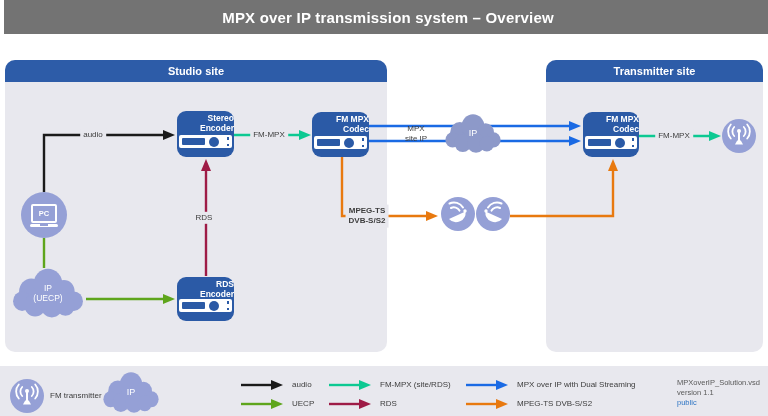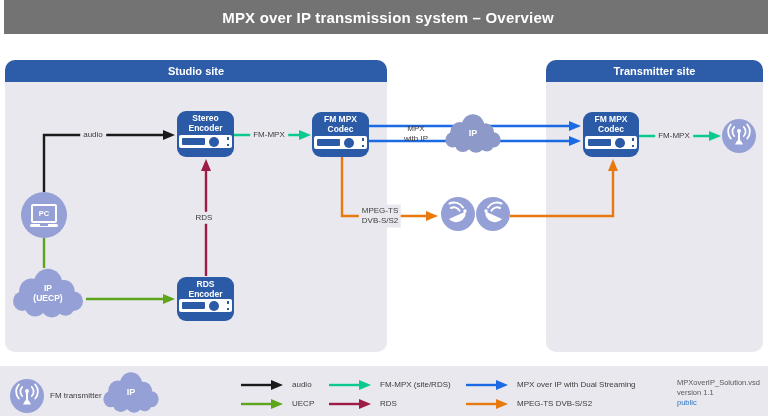--- a/index.html
+++ b/index.html
@@ -25,42 +25,42 @@
   .w{fill:none;}
   .w.audio{stroke:#1a1a1a;stroke-width:2.4;}
   .w.green{stroke:#5ea51c;stroke-width:2.4;}
   .w.teal{stroke:#0cc992;stroke-width:2.4;}
   .w.maroon{stroke:#9e1b46;stroke-width:2.4;}
   .w.blue{stroke:#1a6ae4;stroke-width:2.4;}
   .w.orange{stroke:#e8790f;stroke-width:2.4;}
 
   
   .device{position:absolute;background:#2b5aa6;border-radius:9px;z-index:3;}
-  .device .dlabel{position:absolute;left:0;right:0;top:3px;text-align:center;color:#fff;
+  .device .dlabel{position:absolute;left:0;right:0;top:3px;text-align:right;color:#fff;
                   font-size:8.5px;font-weight:700;line-height:1.15;}
   .face{position:absolute;left:2px;right:2px;top:24px;height:13px;background:#fff;border-radius:2px;}
   .face .disp{position:absolute;left:3px;top:3px;width:23px;height:7px;background:#2b5aa6;border-radius:1px;}
   .face .knob{position:absolute;left:30px;top:1.5px;width:10px;height:10px;background:#2b5aa6;border-radius:50%;}
   .face .b1,.face .b2{position:absolute;right:3px;width:2.5px;height:2.5px;background:#2b5aa6;}
   .face .b1{top:2px;} .face .b2{bottom:2px;}
   .device.rds .face{top:22px;}
 
   
   .circ{position:absolute;border-radius:50%;background:#95a0d6;z-index:3;
         display:flex;align-items:center;justify-content:center;flex-direction:column;}
   .pc-screen{width:22px;height:15px;border:2px solid #fff;border-radius:2px;display:flex;
              align-items:center;justify-content:center;color:#fff;font-size:7.5px;font-weight:700;}
   .pc-base{width:28px;height:3px;background:#fff;border-radius:1.5px;margin-top:1px;
            display:flex;align-items:center;justify-content:center;}
   .pc-base i{display:block;width:8px;height:1.5px;background:#95a0d6;}
 
   .cloud{position:absolute;z-index:3;}
   .cloud svg{position:absolute;left:0;top:0;width:100%;height:100%;}
   .cloud .ctext{position:absolute;left:0;right:0;top:0;bottom:0;display:flex;align-items:center;
-                justify-content:center;color:#fff;font-weight:700;text-align:center;line-height:1.2;}
+                justify-content:center;color:#fff;font-weight:400;text-align:center;line-height:1.2;}
 
   .flip{transform:scaleX(-1);}
 
   
   .elabel{position:absolute;transform:translate(-50%,-50%);font-size:8px;color:#3d3d3d;
           z-index:4;line-height:1.3;text-align:center;}
   .elabel.mask{background:#e8e8ee;padding:1px 3px;}
 
   
   .legendband{position:absolute;left:0;top:366px;width:768px;height:50px;background:#e8e8ee;z-index:1;}
@@ -234,22 +234,22 @@
       <path d="M8.8,5.5 a10.5,10.5 0 0 0 0,14" fill="none" stroke="#fff" stroke-width="1.8" stroke-linecap="round"></path>
       <path d="M21.8,8 a6.5,6.5 0 0 1 0,9" fill="none" stroke="#fff" stroke-width="1.8" stroke-linecap="round"></path>
       <path d="M25.2,5.5 a10.5,10.5 0 0 1 0,14" fill="none" stroke="#fff" stroke-width="1.8" stroke-linecap="round"></path>
     </svg>
   </div>
 
   <div class="elabel mask" style="left:93px;top:135px;">audio</div>
   <div class="elabel mask" style="left:269px;top:135px;">FM-MPX</div>
   <div class="elabel mask" style="left:204px;top:218px;">RDS</div>
   <div class="elabel pre" style="left:416px;top:134px;">MPX
-with IP</div>
-  <div class="elabel mask pre" style="left:380px;top:216px;">MPEG-TS
+site IP</div>
+  <div class="elabel mask pre" style="left:367px;top:216px;font-weight:bold;">MPEG-TS
 DVB-S/S2</div>
   <div class="elabel mask" style="left:674px;top:136px;">FM-MPX</div>
 
   <div class="litem" style="left:10px;top:379px;">
     <div class="circ" style="position:relative;width:34px;height:34px;">
       <svg width="34" height="34" viewBox="0 0 34 34">
         <circle cx="17" cy="12" r="2" fill="#fff"></circle>
         <rect x="16" y="13" width="2" height="10" fill="#fff"></rect>
         <path d="M13,25.5 h8 l-2.2,-4 h-3.6 Z" fill="#fff"></path>
         <path d="M12.2,8 a6.5,6.5 0 0 0 0,9" fill="none" stroke="#fff" stroke-width="1.8" stroke-linecap="round"></path>

